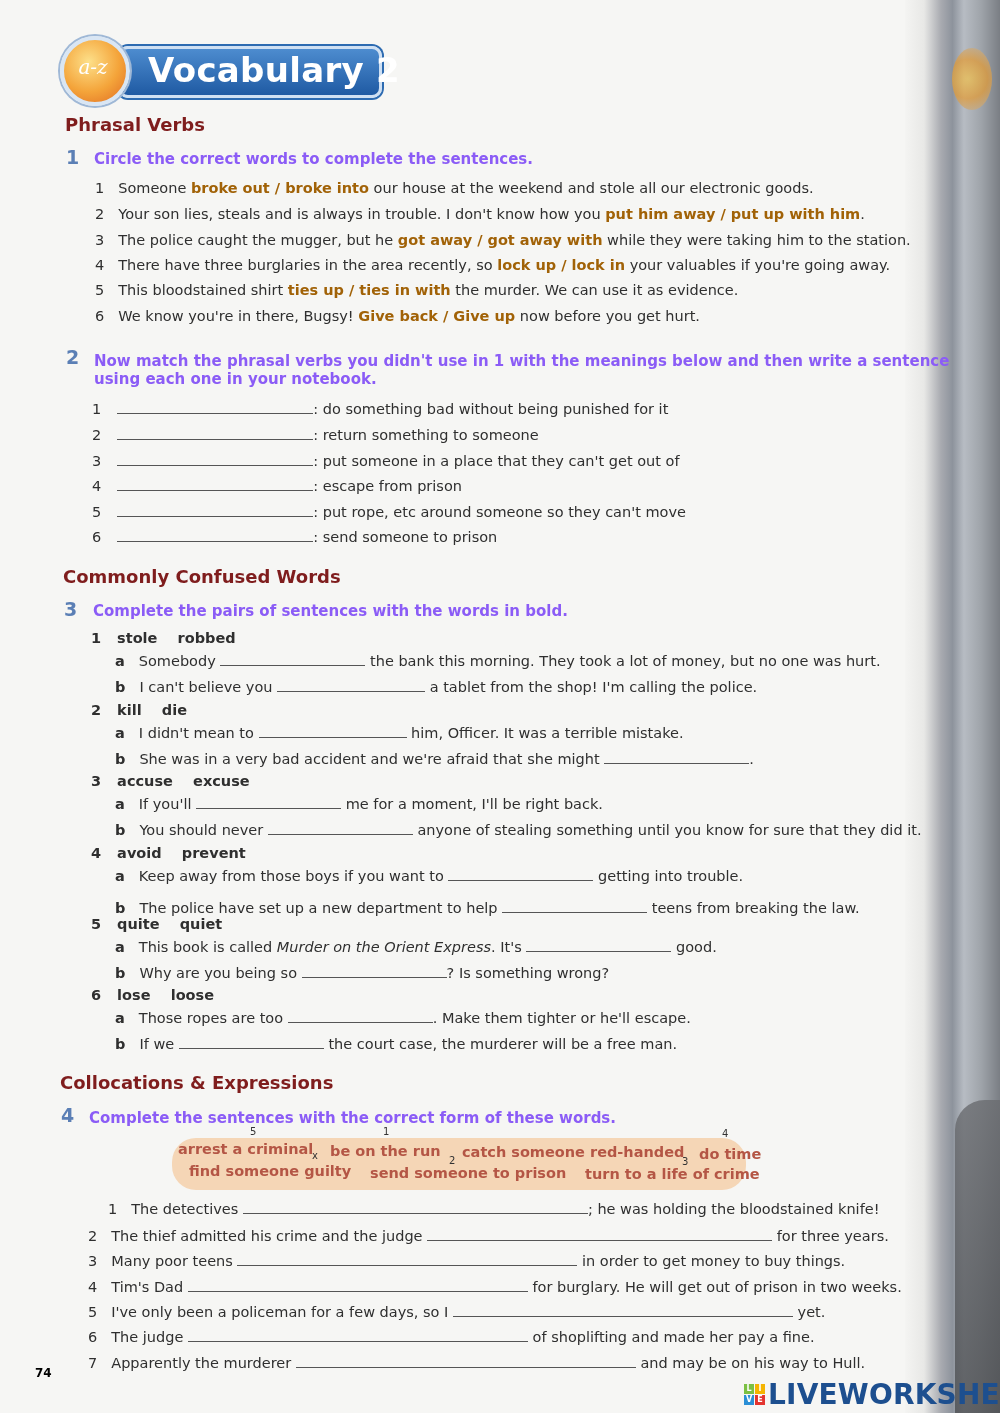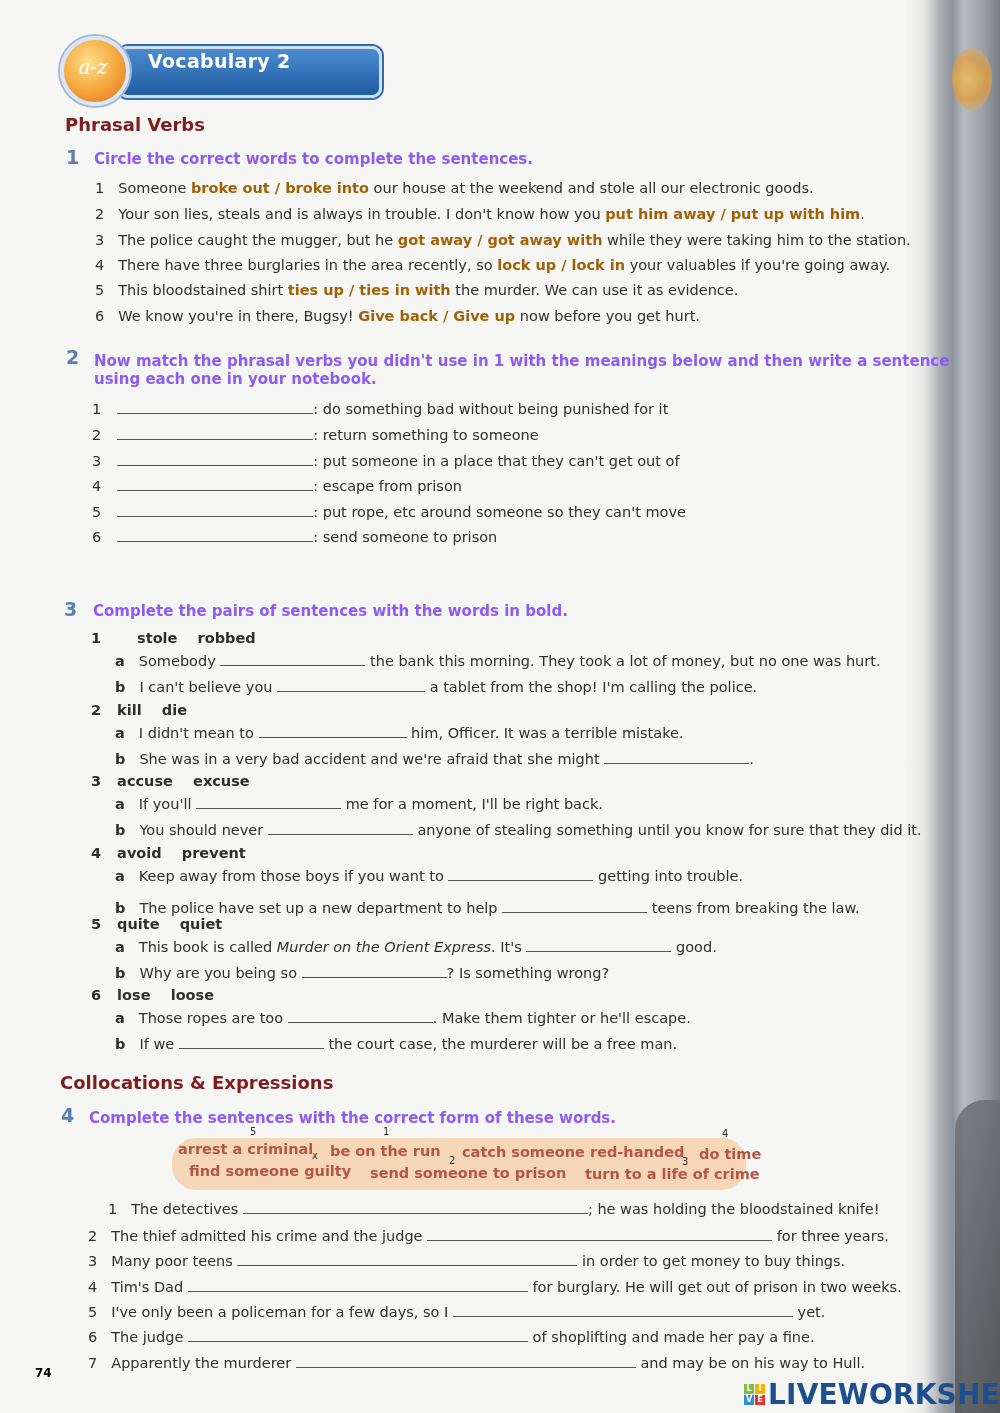--- a/index.html
+++ b/index.html
@@ -27,21 +27,21 @@
   .abs { position:absolute; white-space:nowrap; }
 
   
   .hdr-bar {
     position:absolute; left:118px; top:46px; width:258px; height:46px;
     background:linear-gradient(to bottom,#4d8ccf,#1f5aa3);
     border:3px solid #cfe0f3; border-radius:10px;
     box-shadow:0 0 0 2px #2d6bb1;
   }
   .hdr-title {
-    position:absolute; left:148px; top:50px; font-size:19px; font-weight:bold; color:#fff;
+    position:absolute; left:148px; top:50px; font-size:34px; font-weight:bold; color:#fff;
     font-family:"DejaVu Sans", sans-serif; letter-spacing:.3px;
   }
   .hdr-badge {
     position:absolute; left:60px; top:36px; width:62px; height:62px; border-radius:50%;
     background:radial-gradient(circle at 40% 35%, #fde08a 0%, #f4a43a 55%, #e06b22 100%);
     border:4px solid #d9e6f4; box-shadow:0 0 0 2px #9fb8d6;
   }
   .hdr-badge-text {
     position:absolute; left:68px; top:55px; width:50px; text-align:center;
     font-family:"DejaVu Serif", serif; font-style:italic; font-size:20px; color:#fff;
@@ -104,25 +104,26 @@
 
   <div id="ex2-list">
       <div class="abs body" style="left:92px;top:400px;"><span class="num">1</span><span style="display:inline-block;width:16px"></span><span class="blank" style="width:196px"></span><span>: do something bad without being punished for it</span></div>
       <div class="abs body" style="left:92px;top:426px;"><span class="num">2</span><span style="display:inline-block;width:16px"></span><span class="blank" style="width:196px"></span><span>: return something to someone</span></div>
       <div class="abs body" style="left:92px;top:452px;"><span class="num">3</span><span style="display:inline-block;width:16px"></span><span class="blank" style="width:196px"></span><span>: put someone in a place that they can't get out of</span></div>
       <div class="abs body" style="left:92px;top:477px;"><span class="num">4</span><span style="display:inline-block;width:16px"></span><span class="blank" style="width:196px"></span><span>: escape from prison</span></div>
       <div class="abs body" style="left:92px;top:503px;"><span class="num">5</span><span style="display:inline-block;width:16px"></span><span class="blank" style="width:196px"></span><span>: put rope, etc around someone so they can't move</span></div>
       <div class="abs body" style="left:92px;top:528px;"><span class="num">6</span><span style="display:inline-block;width:16px"></span><span class="blank" style="width:196px"></span><span>: send someone to prison</span></div>
     </div>
 
+  <div class="abs section-title" style="left:63px;top:566px;">Commonly Confused Words</div>
   <div class="abs ex-num" style="left:64px;top:598px;">3</div>
   <div class="abs ex-text" style="left:93px;top:602px;">Complete the pairs of sentences with the words in bold.</div>
 
   <div id="ex3-list">
-      <div class="abs body" style="left:91px;top:630px;"><span class="bold">1</span><span style="display:inline-block;width:16px"></span><span class="bold" style="white-space: pre; margin-left: 20px;">stole    robbed</span></div>
+      <div class="abs body" style="left:91px;top:630px;"><span class="bold">1</span><span style="display:inline-block;width:16px"></span><span class="bold" style="white-space: pre;">stole    robbed</span></div>
       <div class="abs body" style="left:115px;top:652px;"><span class="bold">a</span><span style="display:inline-block;width:14px"></span><span>Somebody </span><span class="blank" style="width:145px"></span><span> the bank this morning. They took a lot of money, but no one was hurt.</span></div>
       <div class="abs body" style="left:115px;top:678px;"><span class="bold">b</span><span style="display:inline-block;width:14px"></span><span>I can't believe you </span><span class="blank" style="width:148px"></span><span> a tablet from the shop! I'm calling the police.</span></div>
       <div class="abs body" style="left:91px;top:702px;"><span class="bold">2</span><span style="display:inline-block;width:16px"></span><span class="bold" style="white-space: pre;">kill    die</span></div>
       <div class="abs body" style="left:115px;top:724px;"><span class="bold">a</span><span style="display:inline-block;width:14px"></span><span>I didn't mean to </span><span class="blank" style="width:148px"></span><span> him, Officer. It was a terrible mistake.</span></div>
       <div class="abs body" style="left:115px;top:750px;"><span class="bold">b</span><span style="display:inline-block;width:14px"></span><span>She was in a very bad accident and we're afraid that she might </span><span class="blank" style="width:145px"></span><span>.</span></div>
       <div class="abs body" style="left:91px;top:773px;"><span class="bold">3</span><span style="display:inline-block;width:16px"></span><span class="bold" style="white-space: pre;">accuse    excuse</span></div>
       <div class="abs body" style="left:115px;top:795px;"><span class="bold">a</span><span style="display:inline-block;width:14px"></span><span>If you'll </span><span class="blank" style="width:145px"></span><span> me for a moment, I'll be right back.</span></div>
       <div class="abs body" style="left:115px;top:821px;"><span class="bold">b</span><span style="display:inline-block;width:14px"></span><span>You should never </span><span class="blank" style="width:145px"></span><span> anyone of stealing something until you know for sure that they did it.</span></div>
       <div class="abs body" style="left:91px;top:845px;"><span class="bold">4</span><span style="display:inline-block;width:16px"></span><span class="bold" style="white-space: pre;">avoid    prevent</span></div>
       <div class="abs body" style="left:115px;top:867px;"><span class="bold">a</span><span style="display:inline-block;width:14px"></span><span>Keep away from those boys if you want to </span><span class="blank" style="width:145px"></span><span> getting into trouble.</span></div>

